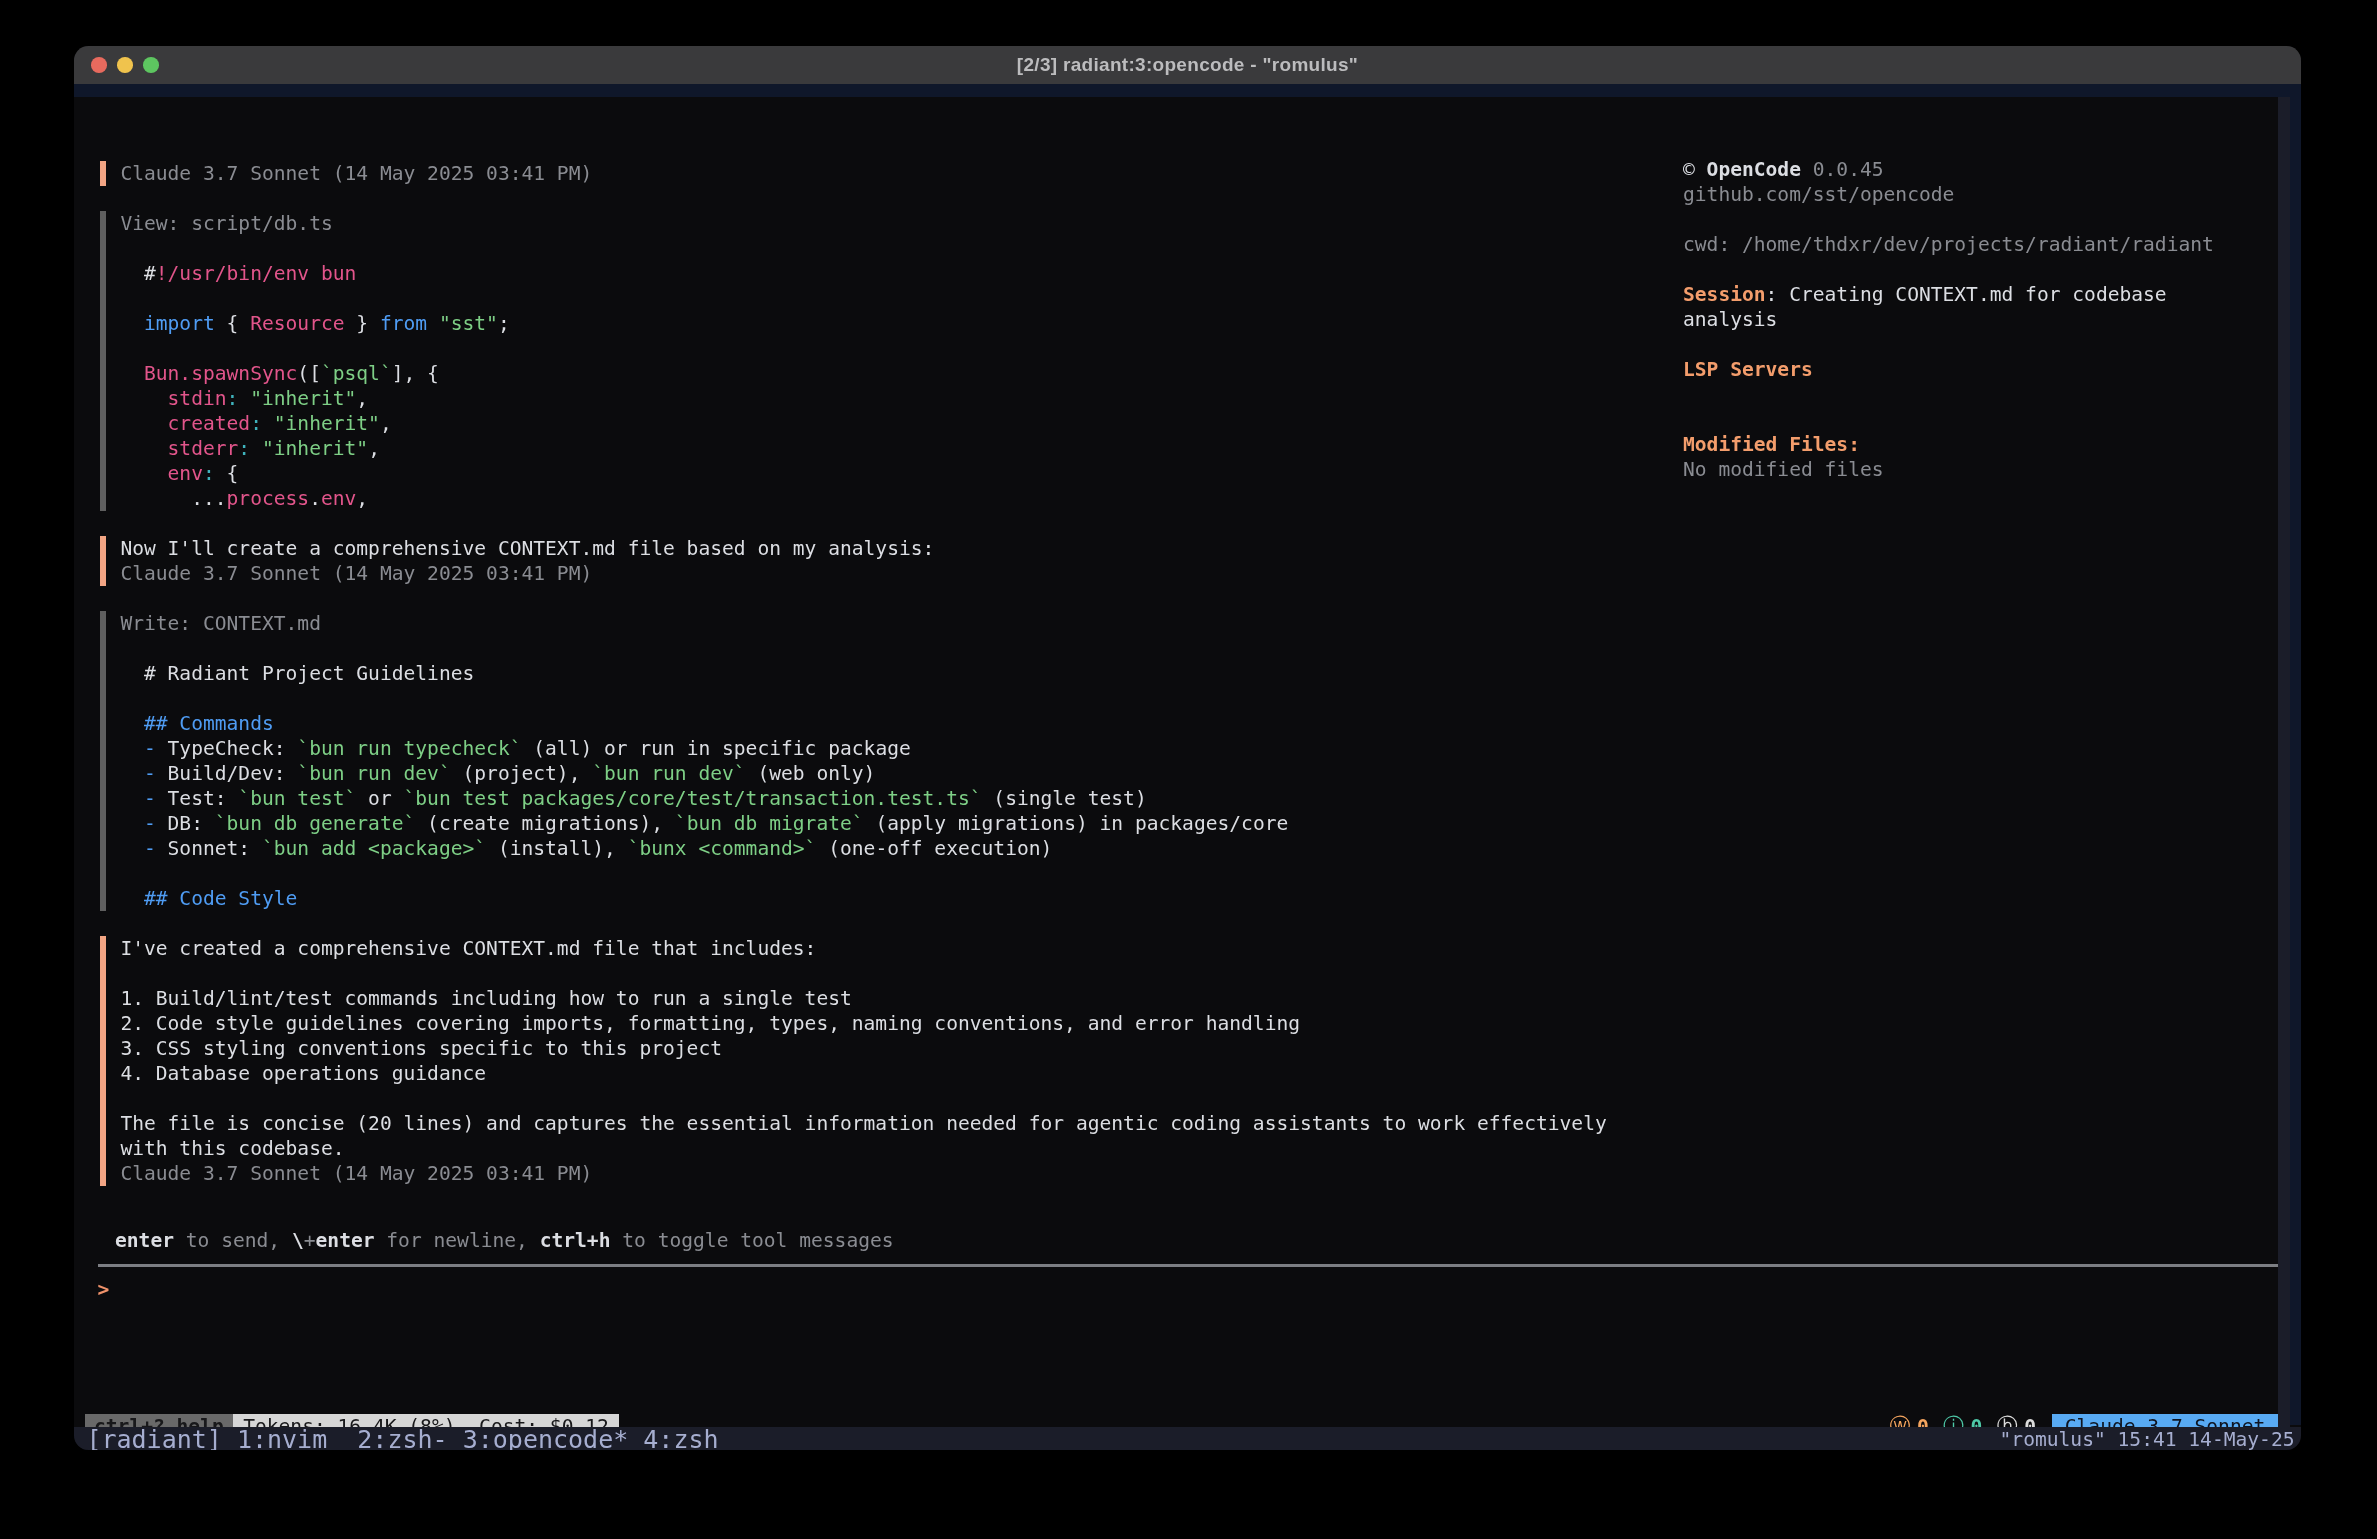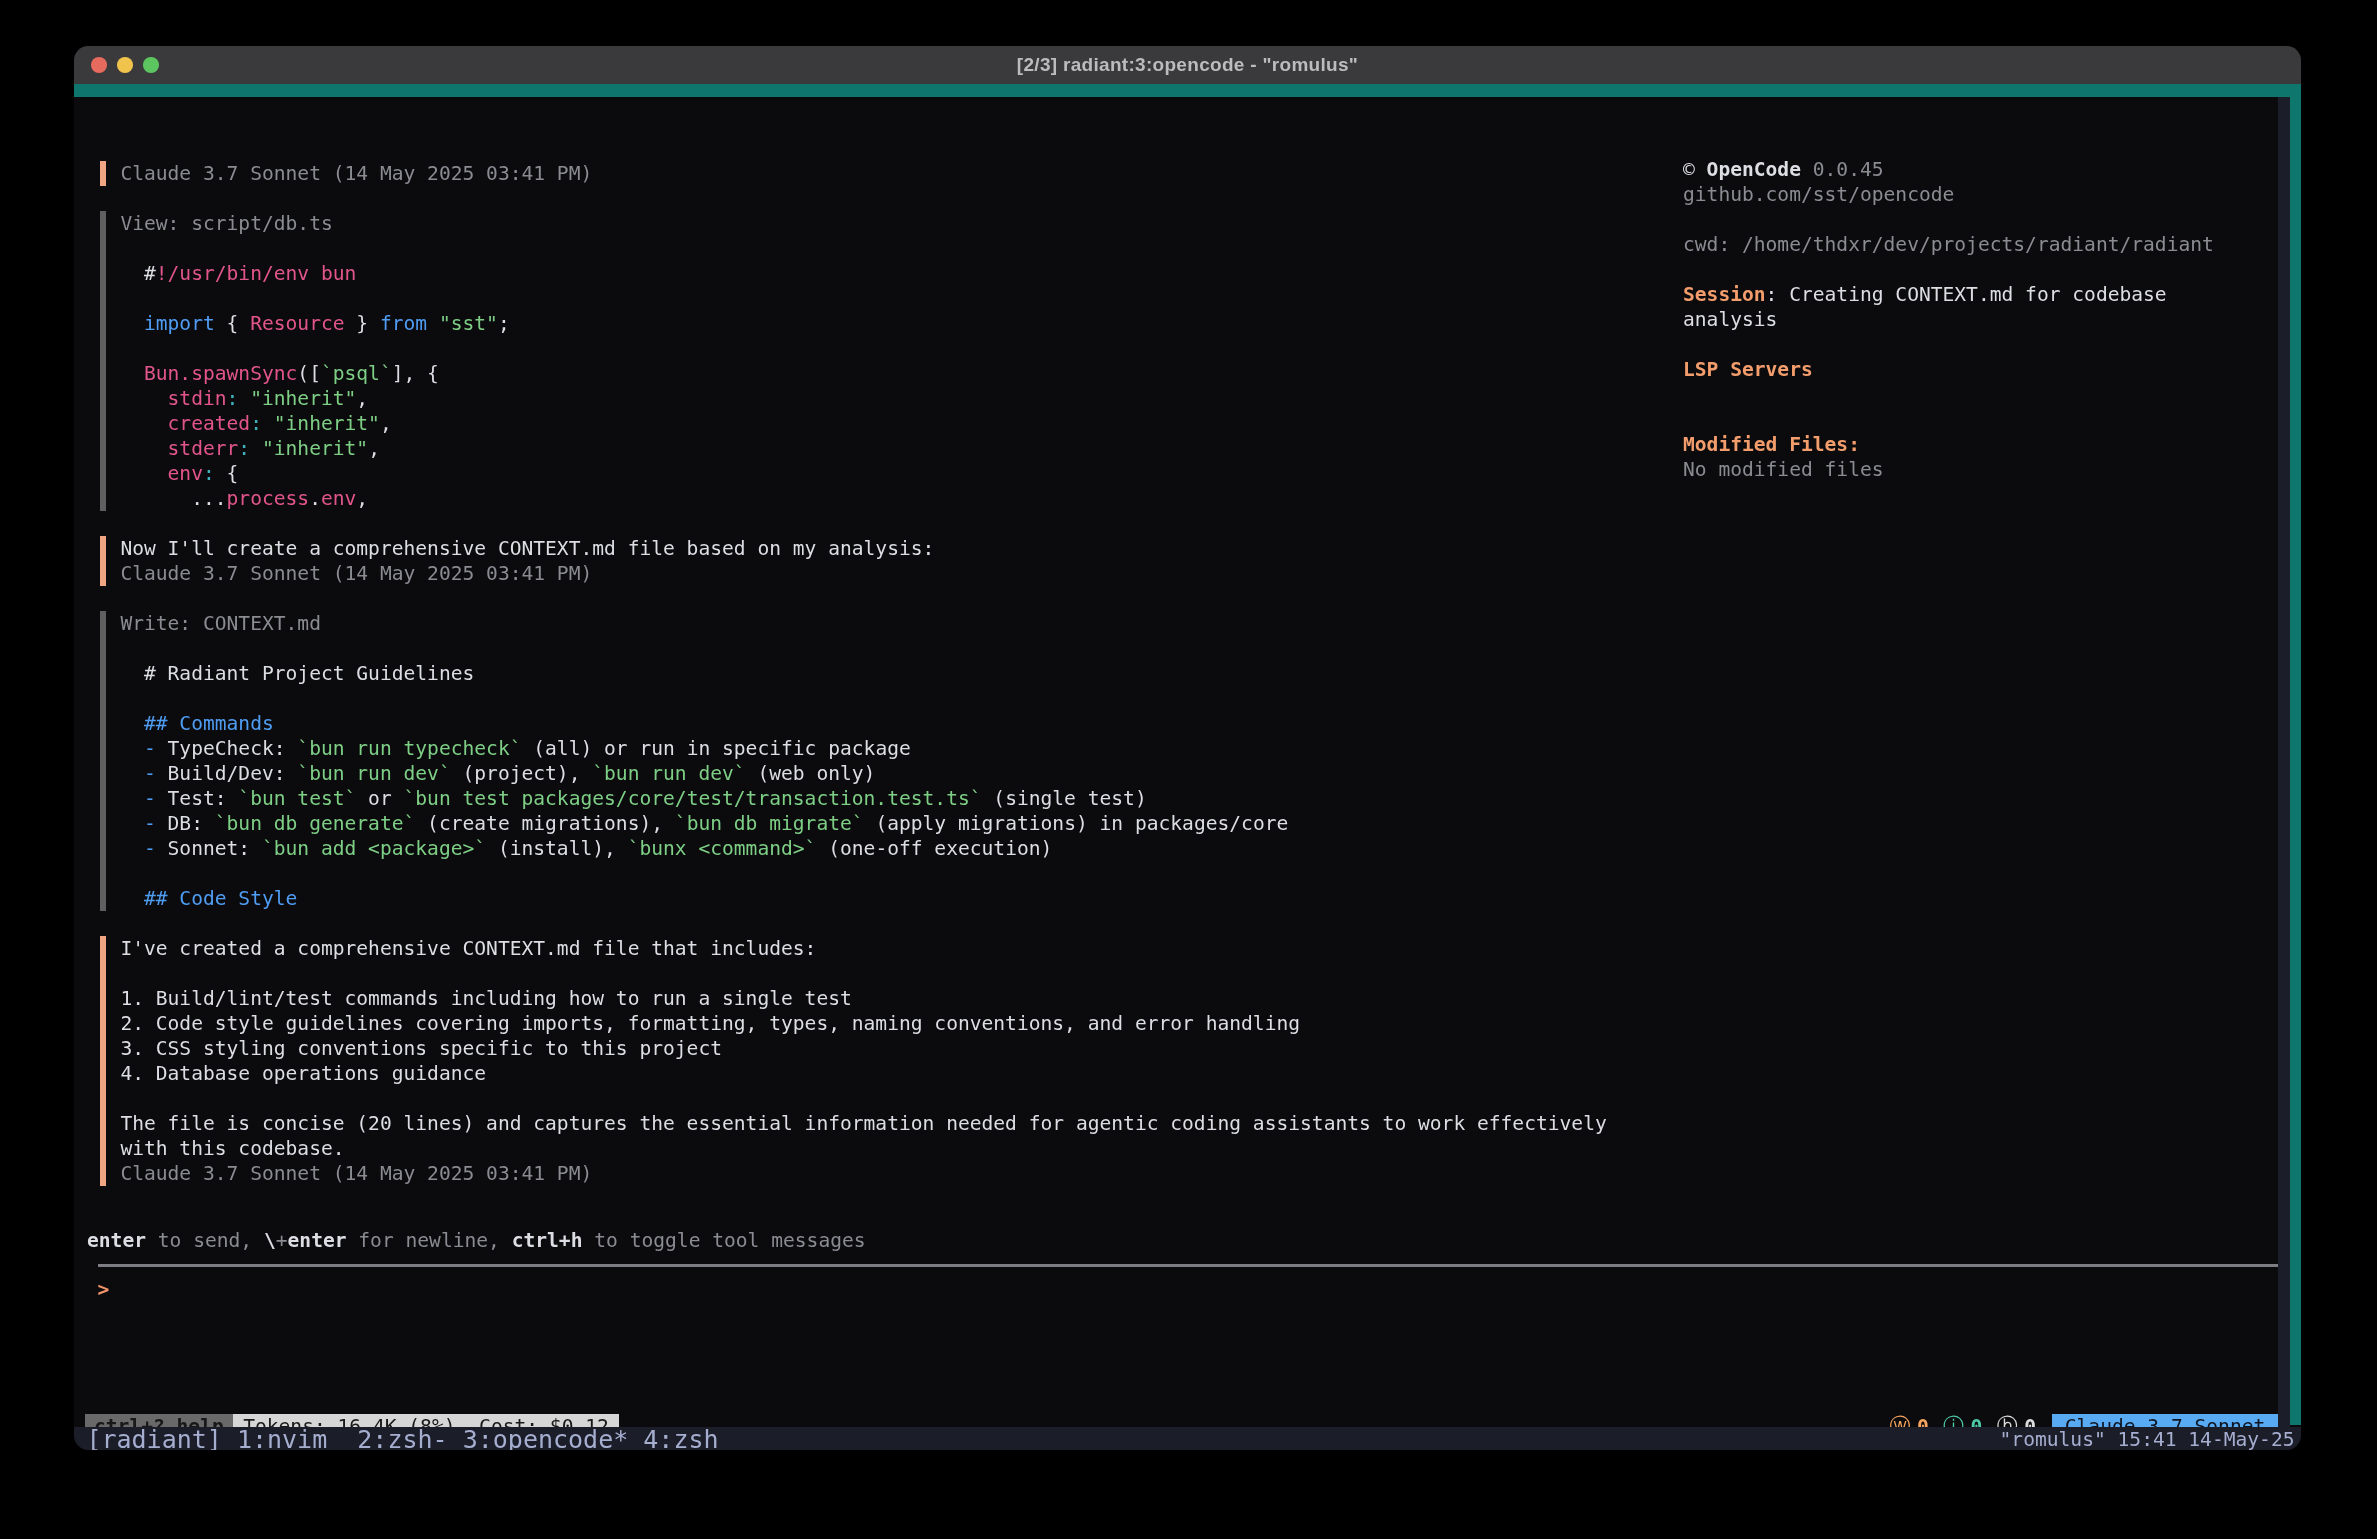--- a/index.html
+++ b/index.html
@@ -25,21 +25,21 @@
   .light{width:15.7px;height:15.7px;border-radius:50%;}
   .light.red{background:#e76a5e;}
   .light.yellow{background:#f0c34d;}
   .light.green{background:#5dc560;}
   .title-text{
     font-family:"Liberation Sans", sans-serif;font-weight:bold;
     font-size:19px;color:#bcbcbe;letter-spacing:0.3px;
   }
   .term{
     position:absolute;left:0;top:38px;width:2227px;height:1341px;
-    background:#0f766e;
+    background:#0f172a;
   }
   .app{
     position:absolute;left:0;top:13px;width:2216px;height:1337px;
     background:#0b0b0d;
   }
   .scroll-gutter{
     position:absolute;right:0;top:0;width:11.7px;height:1337px;
     background:#1b1d29;
   }
   
@@ -55,21 +55,21 @@
   .c-cyan{color:#3fb3bd;}
   .c-orange{color:#f39d6c;}
   
   .chat{position:absolute;left:26px;top:64px;width:1579px;}
   .block{border-left:6.5px solid #5f5f5f;padding-left:14.4px;margin-bottom:25px;}
   .block.accent-orange{border-left-color:#f2a584;}
   .block.accent-gray{border-left-color:#5f5f5f;}
   
   .sidebar{position:absolute;left:1609px;top:60px;width:600px;}
   
-  .hint{position:absolute;left:13px;top:1131px;}
+  .hint{position:absolute;left:41px;top:1131px;}
   .divider{position:absolute;left:23.5px;top:1167px;width:2180px;height:2.6px;background:#7c7e83;}
   .prompt-row{position:absolute;left:23.5px;top:1180px;width:2179px;height:124px;}
   .prompt-char{font-size:19.6px;line-height:25px;font-weight:bold;color:#f0926a;display:inline-block;}
   .input-zone{position:absolute;left:26px;top:0;right:0;height:100%;}
   
   .statusbar{
     position:absolute;left:0;top:1317px;width:2216px;height:25px;
     display:flex;align-items:center;
   }
   .statusbar .left{display:flex;align-items:center;margin-left:11px;}

